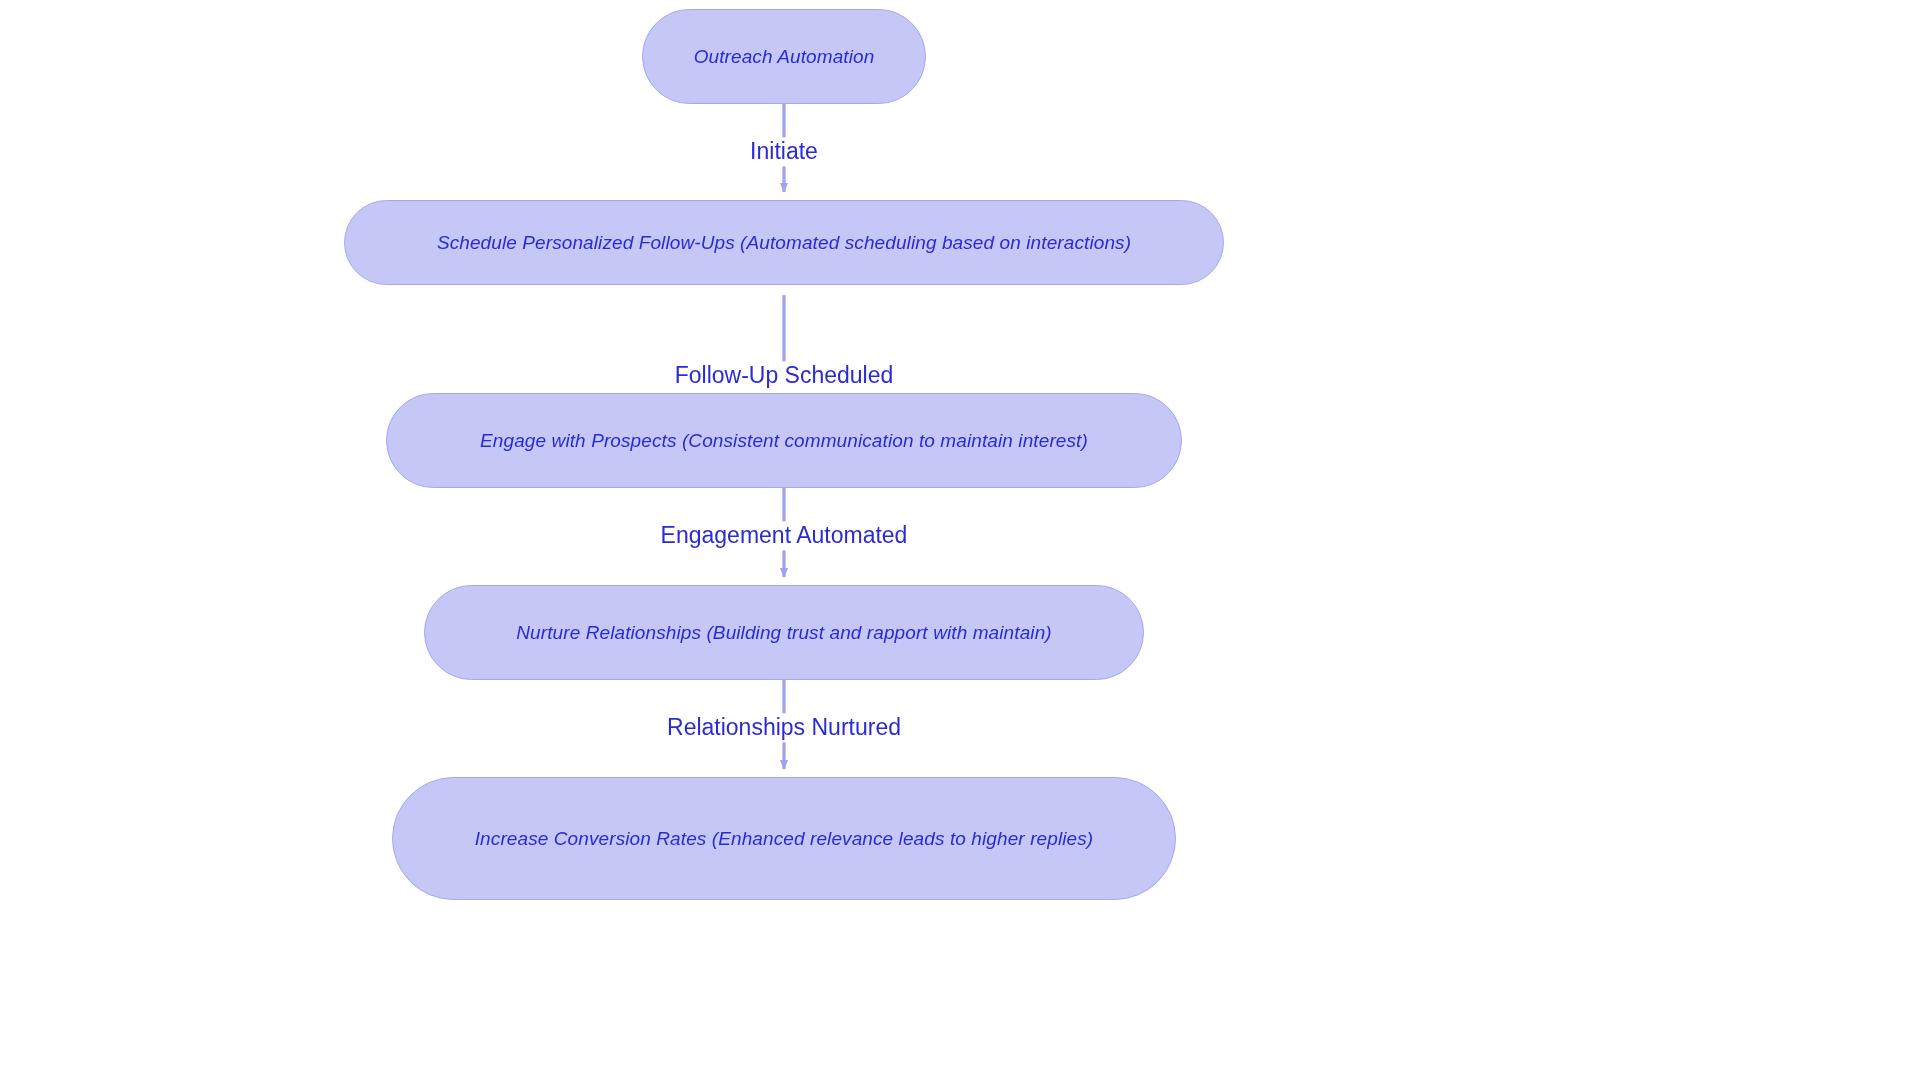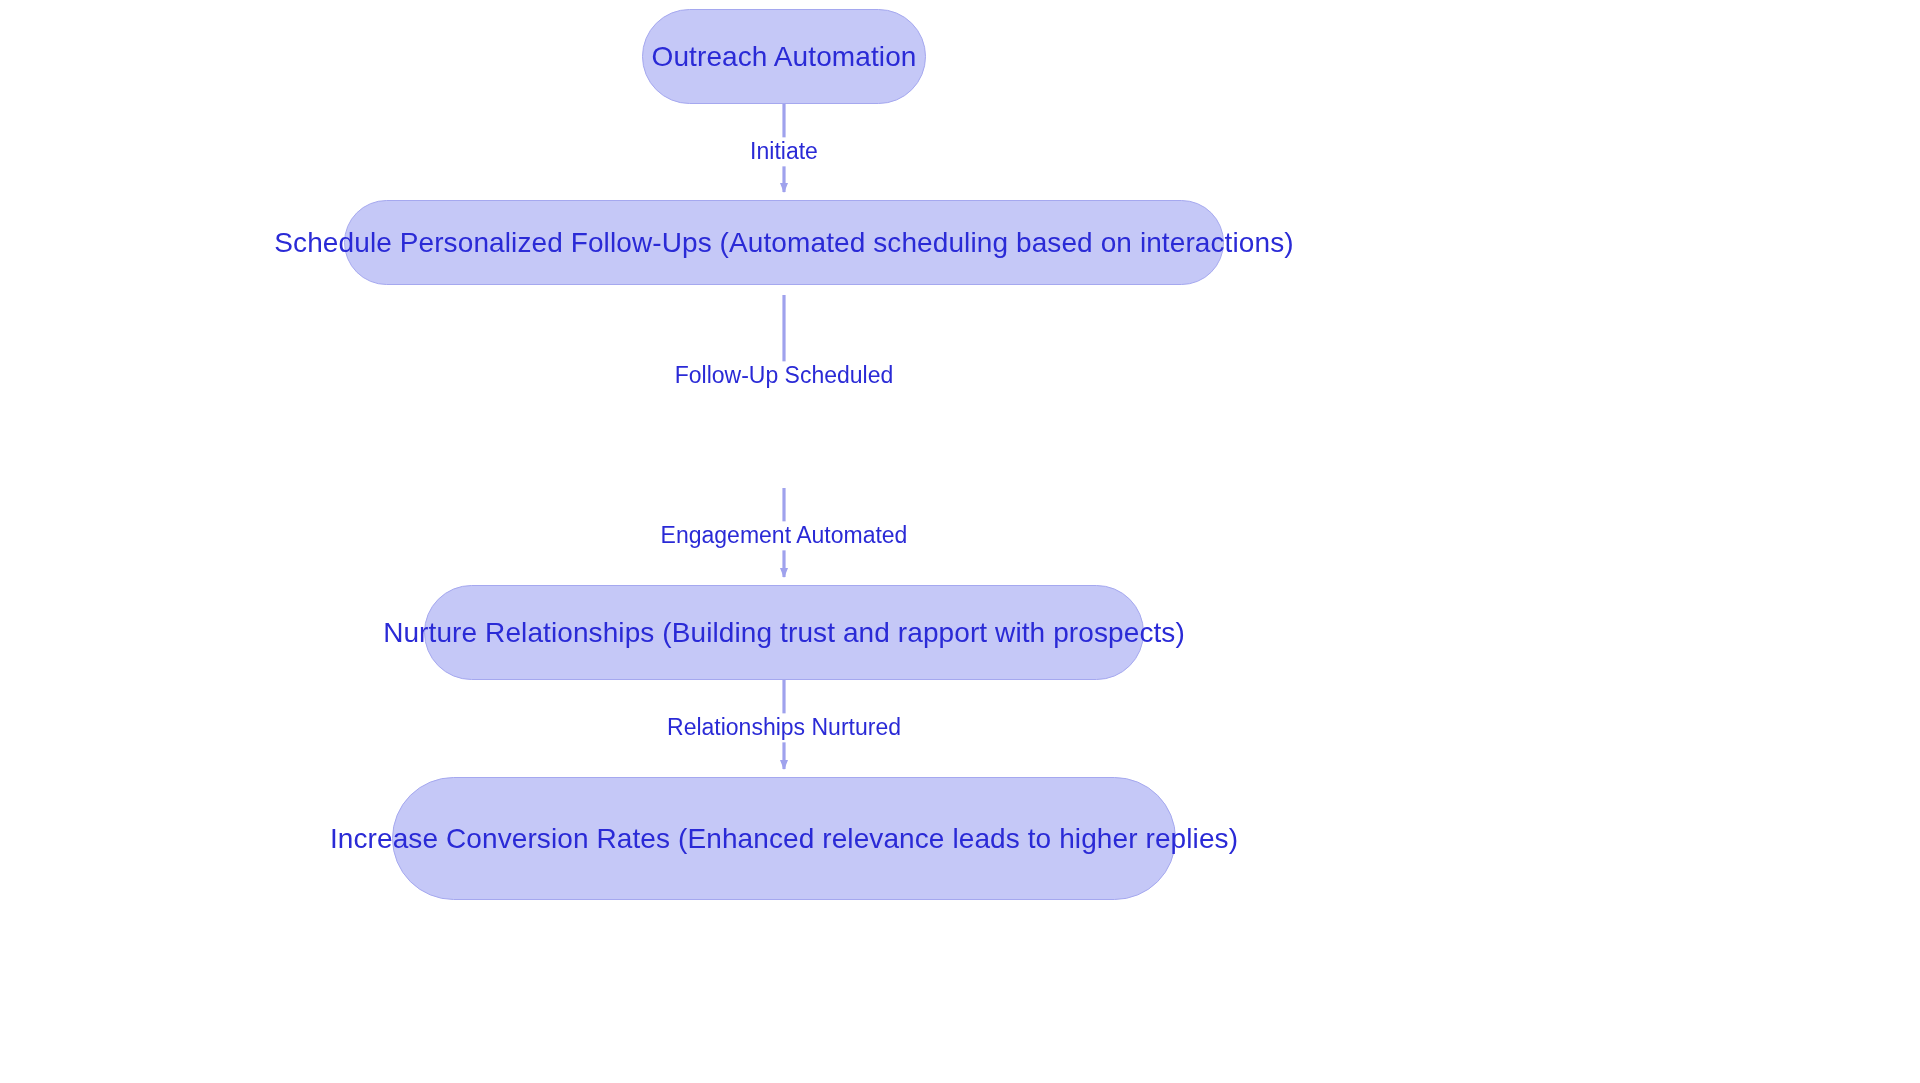--- a/index.html
+++ b/index.html
@@ -26,26 +26,27 @@
   .node {
     position: absolute;
     box-sizing: border-box;
     display: flex;
     align-items: center;
     justify-content: center;
     background: #c5c8f7;
     border: 1.6px solid #a5a8ef;
     border-radius: 9999px;
     color: #2a2ad6;
-    font-size: 28px;
+    font-size: 19px;
     font-weight: 400;
     letter-spacing: 0.1px;
     white-space: nowrap;
     text-align: center;
     padding: 0 28px;
+    font-style: italic;
   }
 
   #node-start      { left: 642px;  top: 9px;   width: 284px; height: 95px; }
   #node-schedule   { left: 344px;  top: 200px; width: 880px; height: 85px; }
   #node-engage     { left: 386px;  top: 393px; width: 796px; height: 95px; }
   #node-nurture    { left: 424px;  top: 585px; width: 720px; height: 95px; }
   #node-conversion { left: 392px;  top: 777px; width: 784px; height: 123px; }
 
   
   #edge-layer {
@@ -97,23 +98,26 @@
   </svg>
 
   <div class="node" id="node-start">
     <span>Outreach Automation</span>
   </div>
 
   <div class="node" id="node-schedule">
     <span>Schedule Personalized Follow-Ups (Automated scheduling based on interactions)</span>
   </div>
 
+  <div class="node" id="node-engage">
+    <span>Engage with Prospects (Consistent communication to maintain interest)</span>
+  </div>
 
   <div class="node" id="node-nurture">
-    <span>Nurture Relationships (Building trust and rapport with prospects)</span>
+    <span>Nurture Relationships (Building trust and rapport with maintain)</span>
   </div>
 
   <div class="node" id="node-conversion">
     <span>Increase Conversion Rates (Enhanced relevance leads to higher replies)</span>
   </div>
 
   <div class="edge-label" id="edge-label-initiate">Initiate</div>
 
   <div class="edge-label" id="edge-label-scheduled">Follow-Up Scheduled</div>
 

